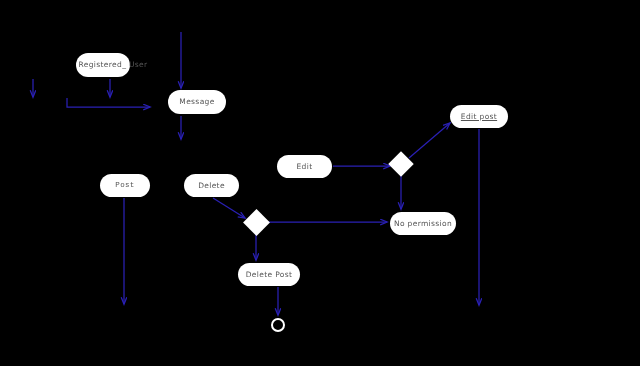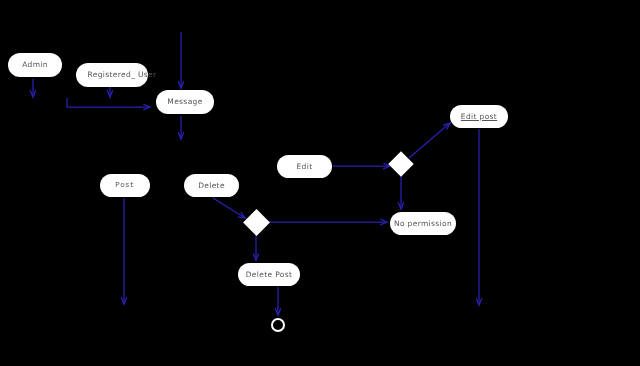--- a/index.html
+++ b/index.html
@@ -95,29 +95,26 @@
 
       <line x1="409" y1="158" x2="450" y2="123" marker-end="url(#arrow)"></line>
 
       <line x1="401" y1="174" x2="401" y2="209" marker-end="url(#arrow)"></line>
 
       <line x1="479" y1="129" x2="479" y2="305" marker-end="url(#arrow)"></line>
 
     </g>
   </svg>
 
-  <div class="node" style="left:8px; top:53px; width:54px; height:24px;">
-    <span>Admin</span>
-  </div>
 
-  <div class="node" style="left:76px; top:63px; width:72px; height:24px;padding-left:20px;">
+  <div class="node" style="left:76px; top:53px; width:54px; height:24px;padding-left:20px;">
     <span>Registered_ User</span>
   </div>
 
-  <div class="node" style="left:156px; top:90px; width:58px; height:24px;">
+  <div class="node" style="left:168px; top:90px; width:58px; height:24px;">
     <span>Message</span>
   </div>
 
   <div class="node" style="left:100px; top:174px; width:50px; height:23px;font-family:Liberation Mono, monospace;">
     <span>Post</span>
   </div>
 
   <div class="node" style="left:184px; top:174px; width:55px; height:23px;text-align:right;">
     <span>Delete</span>
   </div>

